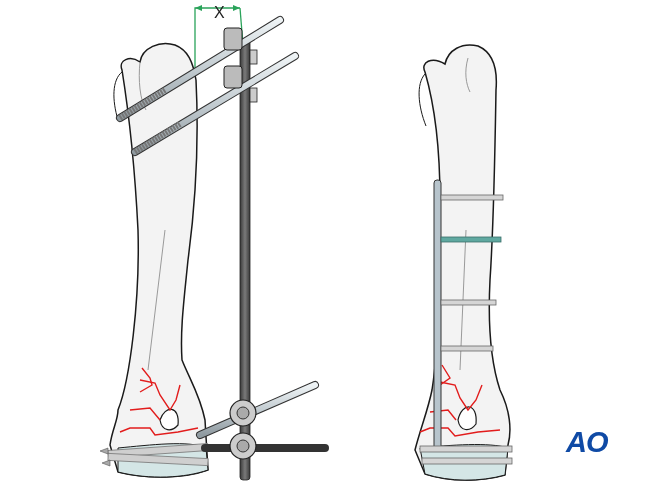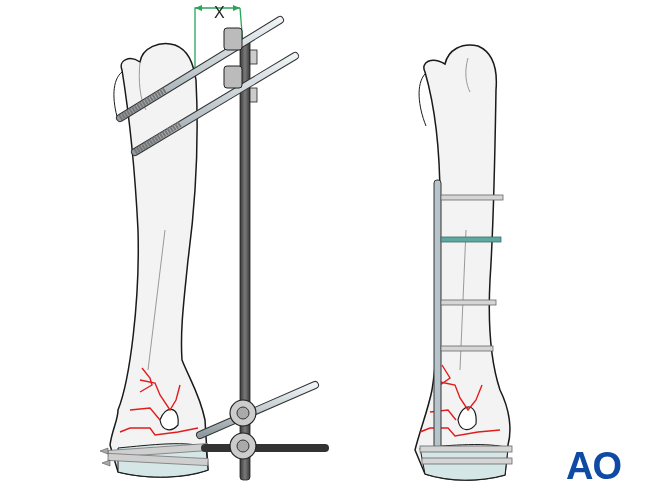--- a/index.html
+++ b/index.html
@@ -1,19 +1,19 @@
 <!DOCTYPE html>
 <html><head>
 <meta charset="utf-8">
 <style>
   html, body { margin: 0; padding: 0; background: #ffffff; }
   body { width: 665px; height: 493px; position: relative; overflow: hidden; font-family: "Liberation Sans", sans-serif; }
   .stage { position: absolute; left: 0; top: 0; width: 665px; height: 493px; }
   .label-x { position: absolute; left: 214px; top: 4px; font-size: 16px; color: #222; }
-  .logo { position: absolute; left: 566px; top: 445px; font-size: 38px; font-weight: bold; color: #0f4aa5; letter-spacing: -1px; }
+  .logo { position: absolute; left: 566px; top: 426px; font-size: 29px; font-weight: bold; color: #0f4aa5; letter-spacing: -1px; font-style: italic; }
 </style>
 </head>
 <body>
 
 <div class="stage">
 <svg width="665" height="493" viewBox="0 0 665 493" xmlns="http://www.w3.org/2000/svg">
   <defs>
     <linearGradient id="pinG" x1="0" y1="0" x2="0" y2="1">
       <stop offset="0" stop-color="#eef3f5"></stop>
       <stop offset="0.5" stop-color="#c3ccd1"></stop>

